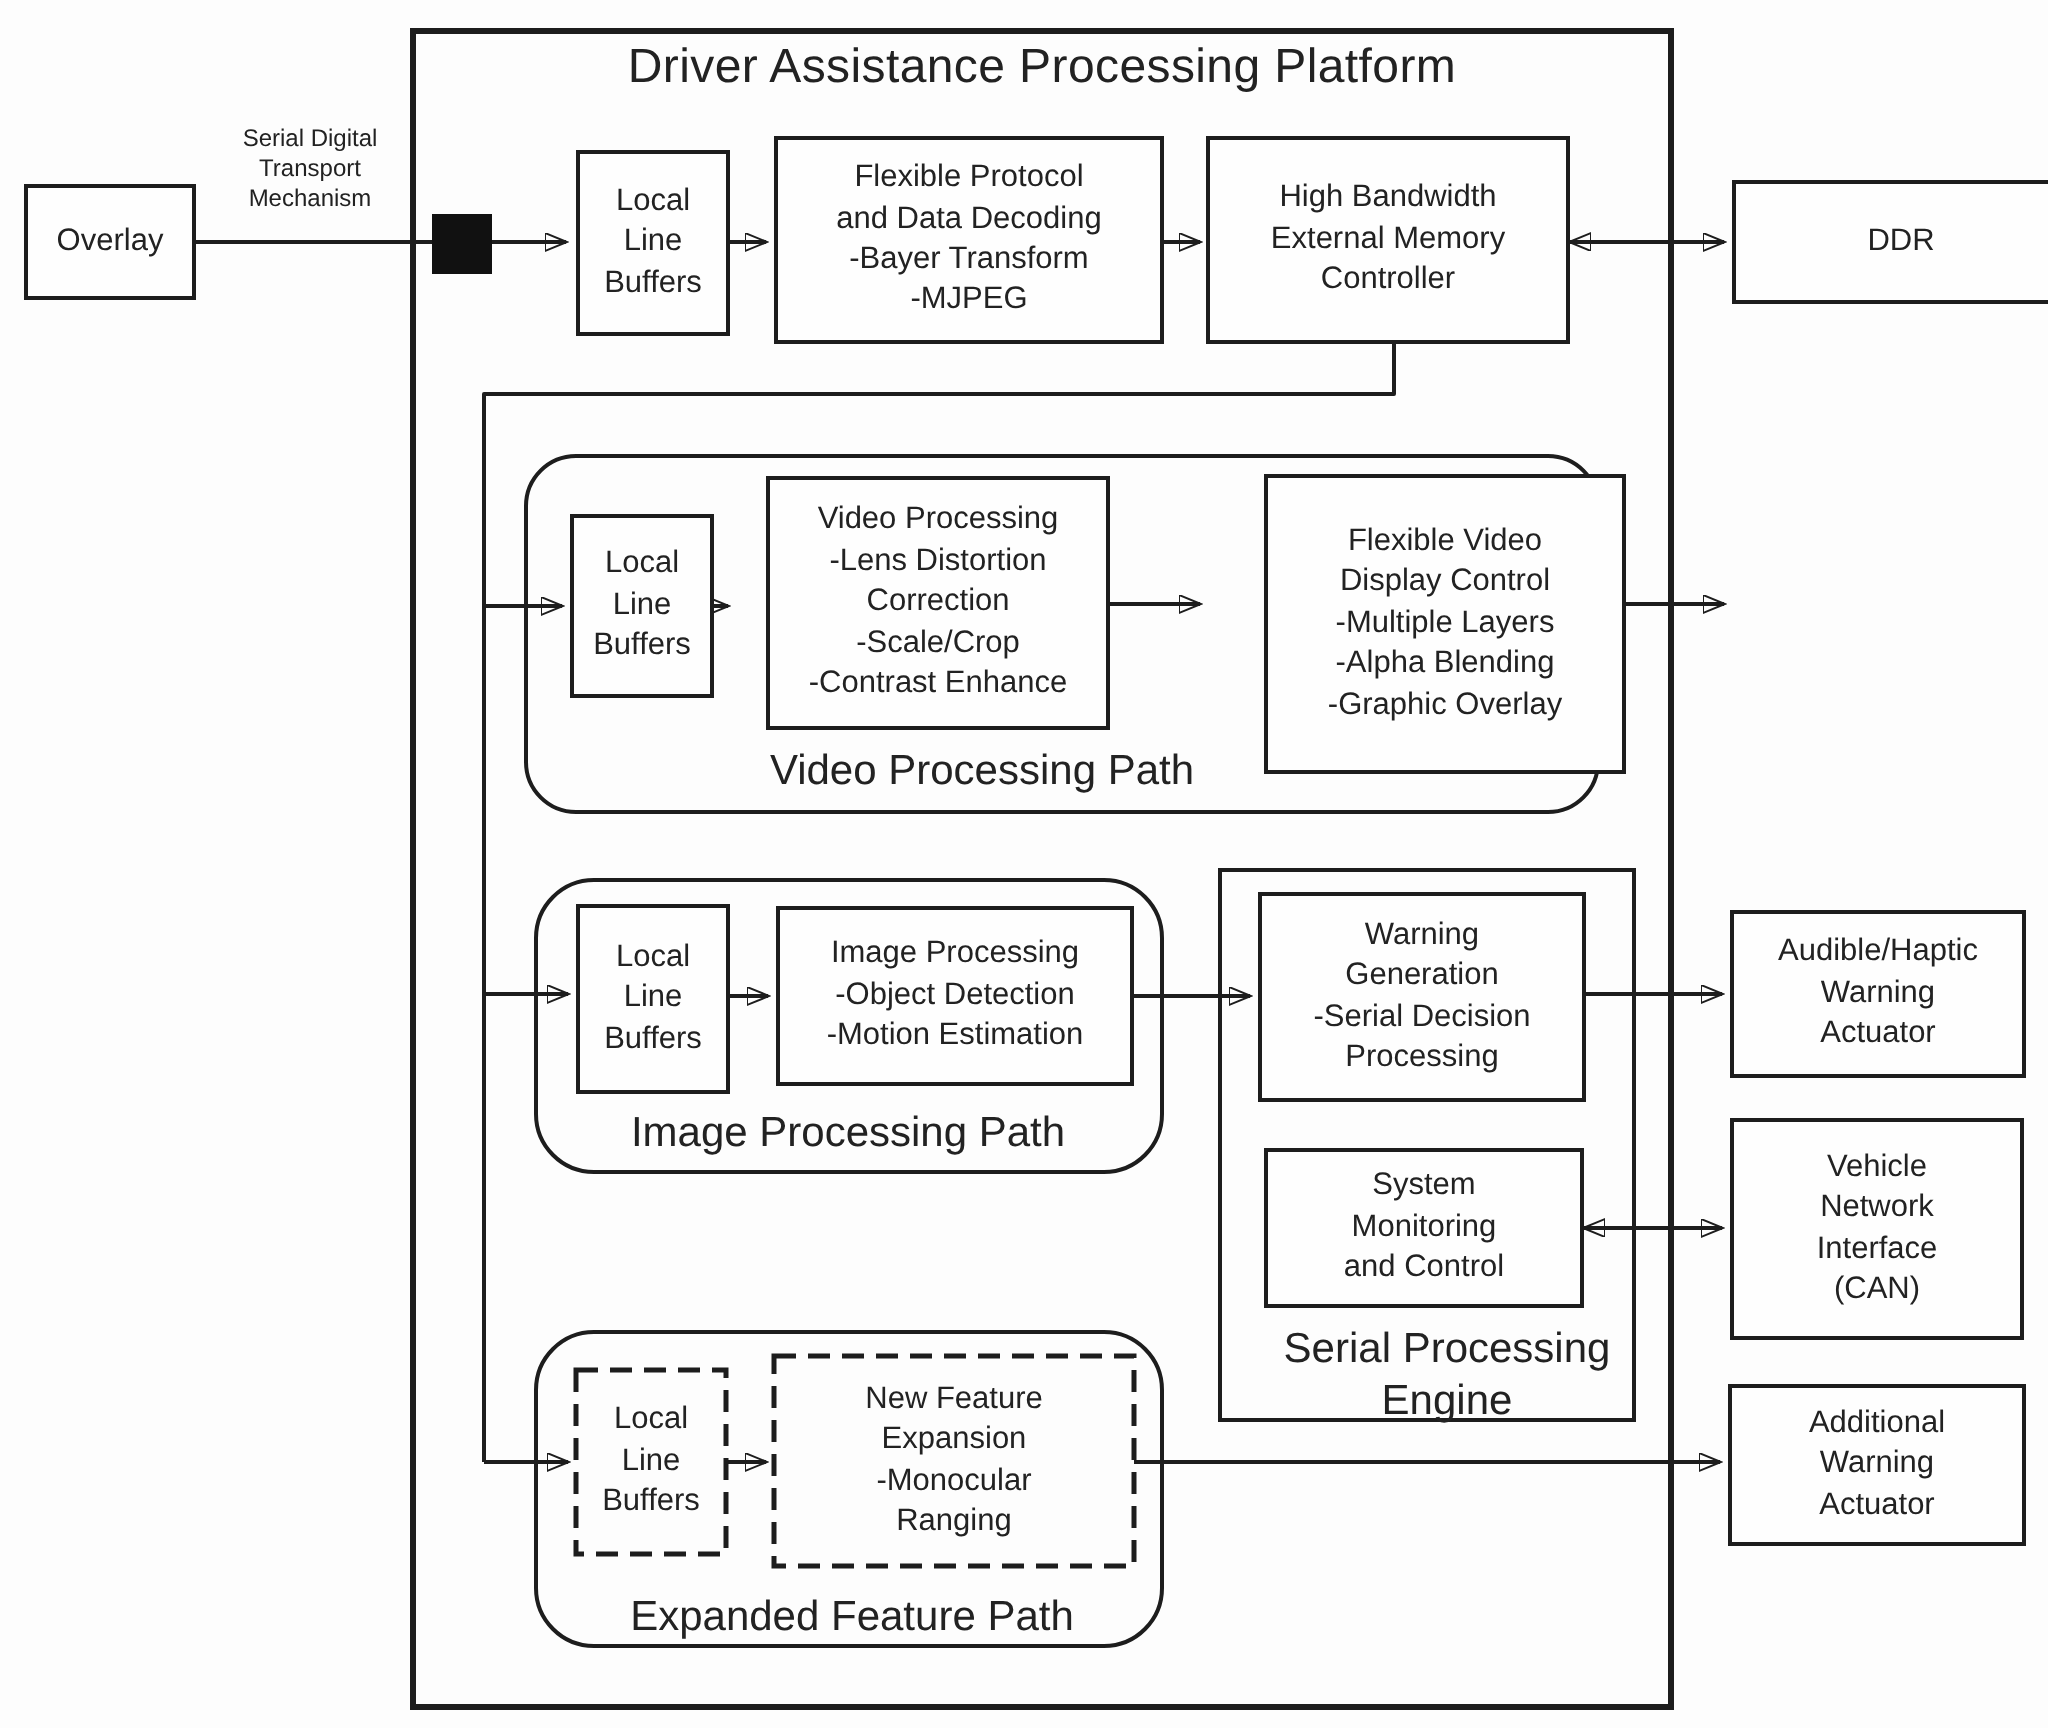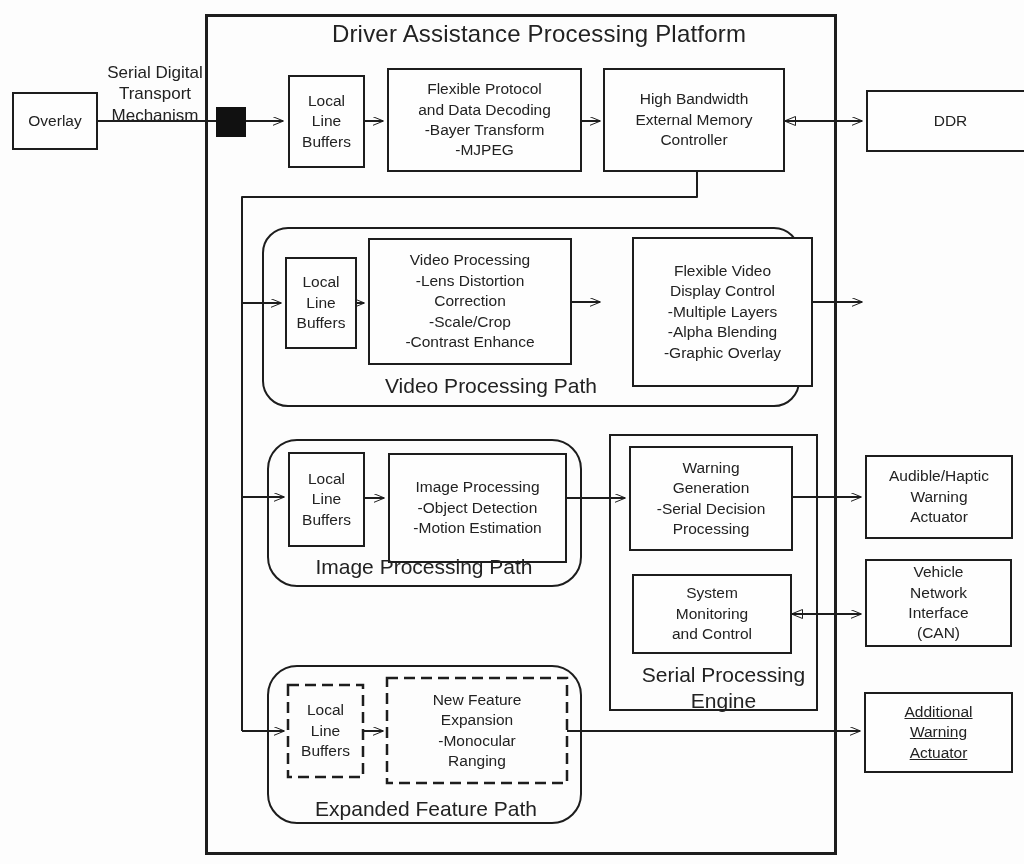--- a/index.html
+++ b/index.html
@@ -32,21 +32,21 @@
   }
   .lbl{
     position:absolute;box-sizing:border-box;
     text-align:center;white-space:pre-line;
     font-size:21px;line-height:1.25;
     z-index:3;
   }
   #title{
     position:absolute;left:205px;top:20px;width:632px;
     text-align:center;font-size:24px;letter-spacing:0.2px;
-    z-index:3;white-space:pre-line;margin-left:18px;
+    z-index:3;white-space:pre-line;
   }
   #platform{
     position:absolute;left:205px;top:14px;width:632px;height:841px;
     border:3px solid var(--line);box-sizing:border-box;z-index:0;
     background:transparent;
   }
   #connector-square{
     position:absolute;left:216px;top:107px;width:30px;height:30px;
     background:#111;z-index:3;
   }
@@ -90,57 +90,57 @@
     <path d="M792,614 L861,614" stroke-width="2" marker-start="url(#arr)" marker-end="url(#arr)"></path>
 
     <path d="M363,731 L383,731" stroke-width="2" marker-end="url(#arr)"></path>
     <path d="M567,731 L860,731" stroke-width="2" marker-end="url(#arr)"></path>
 
     <rect x="288" y="685" width="75" height="92" stroke-width="2.5" stroke-dasharray="11 6"></rect>
     <rect x="387" y="678" width="180" height="105" stroke-width="2.5" stroke-dasharray="11 6"></rect>
   </svg>
 
   <div class="box" style="left:12px;top:92px;width:86px;height:58px;">Overlay</div>
-  <div class="lbl" style="left:95px;top:62px;width:120px;font-size:17px;">Serial Digital
+  <div class="lbl" style="left:95px;top:62px;width:120px;font-size:12px;">Serial Digital
 Transport
 Mechanism</div>
   <div id="connector-square"></div>
 
   <div class="box" style="left:288px;top:75px;width:77px;height:93px;">Local
 Line
 Buffers</div>
   <div class="box" style="left:387px;top:68px;width:195px;height:104px;">Flexible Protocol
 and Data Decoding
 -Bayer Transform
 -MJPEG</div>
   <div class="box" style="left:603px;top:68px;width:182px;height:104px;">High Bandwidth
 External Memory
 Controller</div>
 
   <div class="container" style="left:262px;top:227px;width:538px;height:180px;border-radius:26px;"></div>
   <div class="box" style="left:285px;top:257px;width:72px;height:92px;">Local
 Line
 Buffers</div>
-  <div class="box" style="left:368px;top:238px;width:204px;height:127px;">Video Processing
+  <div class="box" style="left:383px;top:238px;width:172px;height:127px;">Video Processing
 -Lens Distortion
 Correction
 -Scale/Crop
 -Contrast Enhance</div>
   <div class="box" style="left:604px;top:237px;width:181px;height:150px;margin-left:28px;">Flexible Video
 Display Control
 -Multiple Layers
 -Alpha Blending
 -Graphic Overlay</div>
   <div class="lbl" style="left:361px;top:373px;width:260px;">Video Processing Path</div>
 
   <div class="container" style="left:267px;top:439px;width:315px;height:148px;border-radius:30px;"></div>
   <div class="box" style="left:288px;top:452px;width:77px;height:95px;">Local
 Line
 Buffers</div>
-  <div class="box" style="left:388px;top:453px;width:179px;height:110px;">Image Processing
+  <div class="box" style="left:388px;top:453px;width:179px;height:90px;">Image Processing
 -Object Detection
 -Motion Estimation</div>
   <div class="lbl" style="left:294px;top:554px;width:260px;">Image Processing Path</div>
 
   <div class="container" style="left:609px;top:434px;width:209px;height:277px;border-radius:0;"></div>
   <div class="box" style="left:629px;top:446px;width:164px;height:105px;">Warning
 Generation
 -Serial Decision
 Processing</div>
   <div class="box" style="left:632px;top:574px;width:160px;height:80px;">System
@@ -156,21 +156,21 @@
   <div class="box noborder" style="left:387px;top:678px;width:180px;height:105px;">New Feature
 Expansion
 -Monocular
 Ranging</div>
   <div class="lbl" style="left:296px;top:796px;width:260px;">Expanded Feature Path</div>
 
   <div class="box" style="left:866px;top:90px;width:169px;height:62px;">DDR</div>
   <div class="box" style="left:865px;top:455px;width:148px;height:84px;">Audible/Haptic
 Warning
 Actuator</div>
-  <div class="box" style="left:865px;top:559px;width:147px;height:88px;">Vehicle
+  <div class="box" style="left:865px;top:559px;width:147px;height:111px;">Vehicle
 Network
 Interface
 (CAN)</div>
-  <div class="box" style="left:864px;top:692px;width:149px;height:81px;text-decoration:underline;">Additional
+  <div class="box" style="left:864px;top:692px;width:149px;height:81px;">Additional
 Warning
 Actuator</div>
 
 </div>
 
 </body></html>

